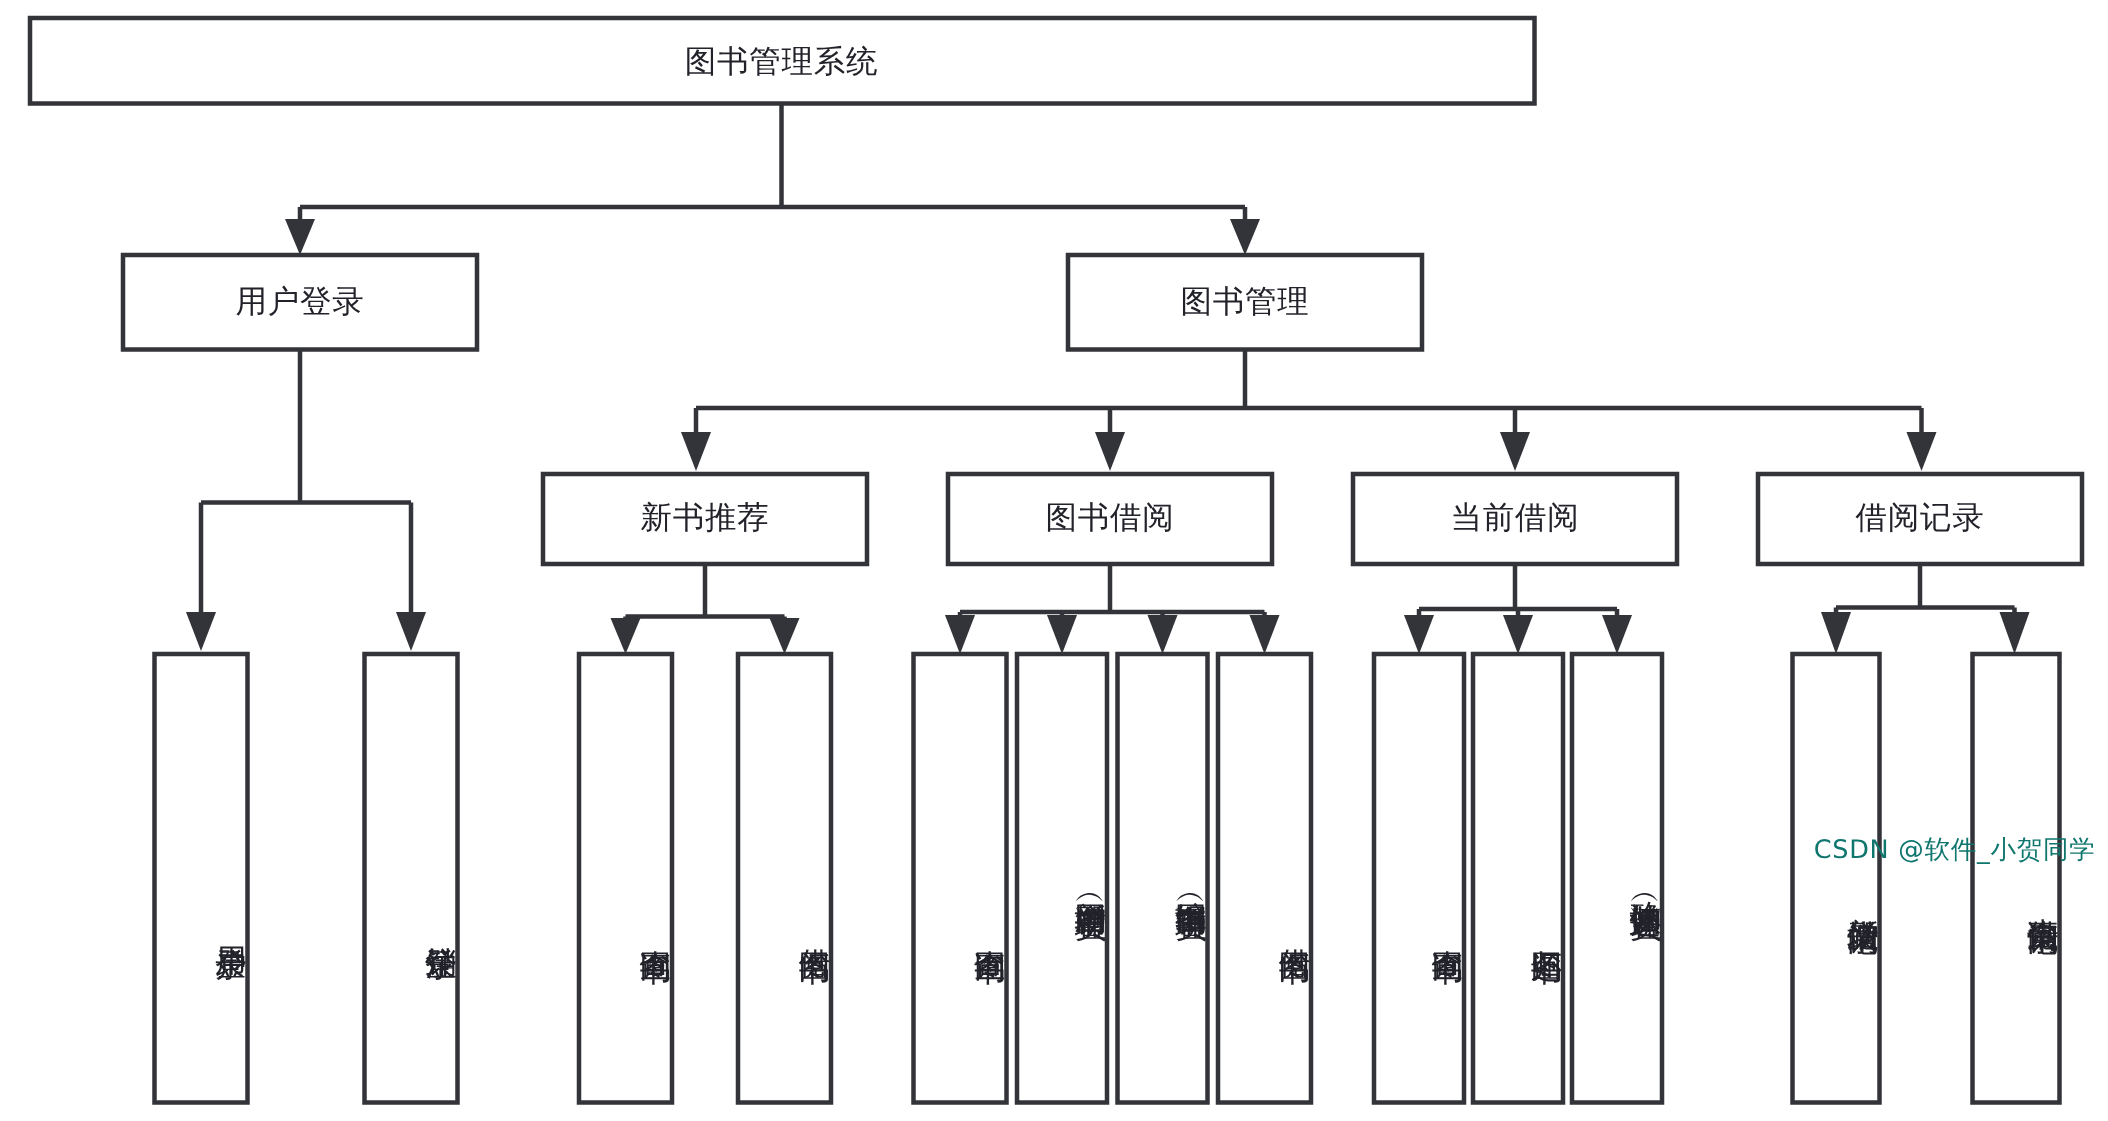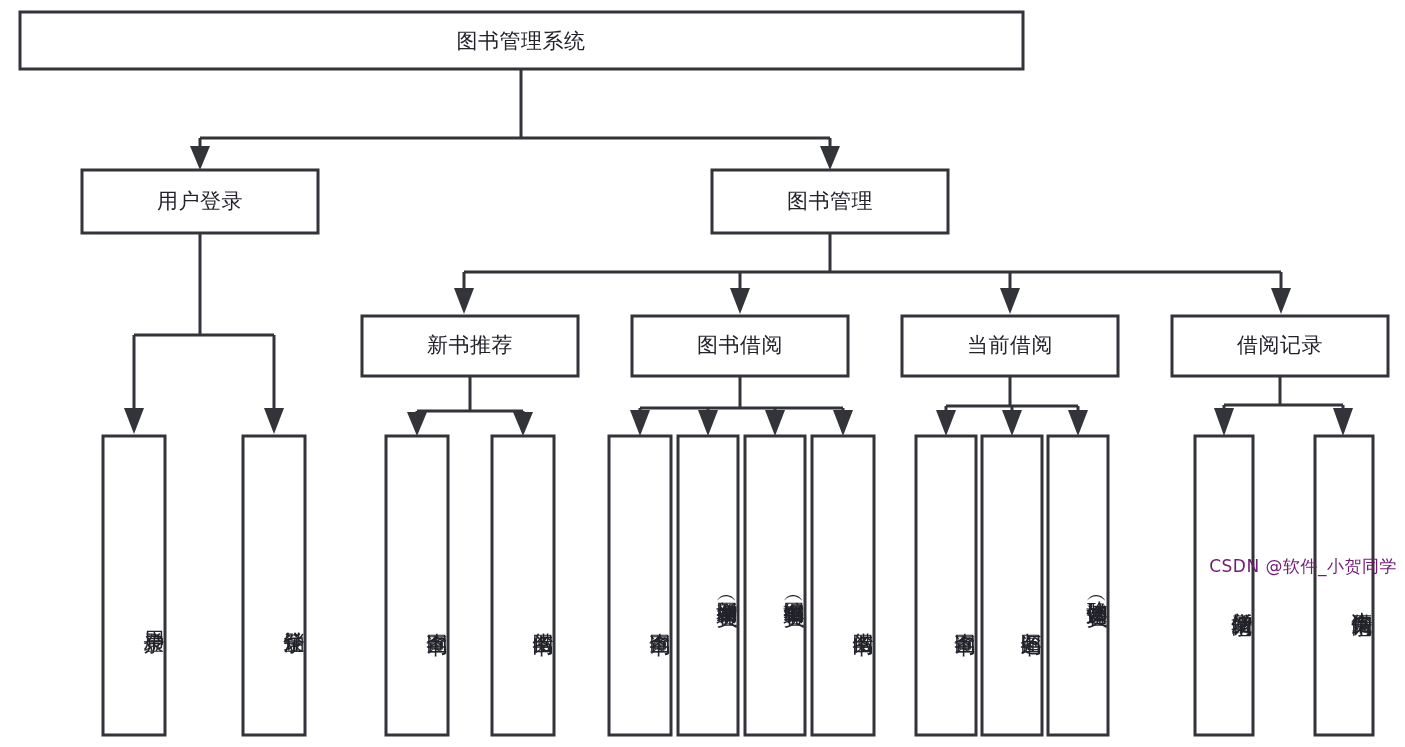--- a/index.html
+++ b/index.html
@@ -63,21 +63,21 @@
     white-space: pre;
     pointer-events: none;
     letter-spacing: 1px;
   }
   .watermark {
     position: absolute;
     right: 8px;
     bottom: 6px;
     font-family: "DejaVu Sans", "Liberation Sans", sans-serif;
     font-size: 17px;
-    color: #701a75;
+    color: #0f766e;
     white-space: nowrap;
     letter-spacing: 0.5px;
   }
 </style>
 </head>
 <body>
 
 <div id="diagram-root">
 
   <svg id="tree-svg" viewBox="0 0 1405 747">

